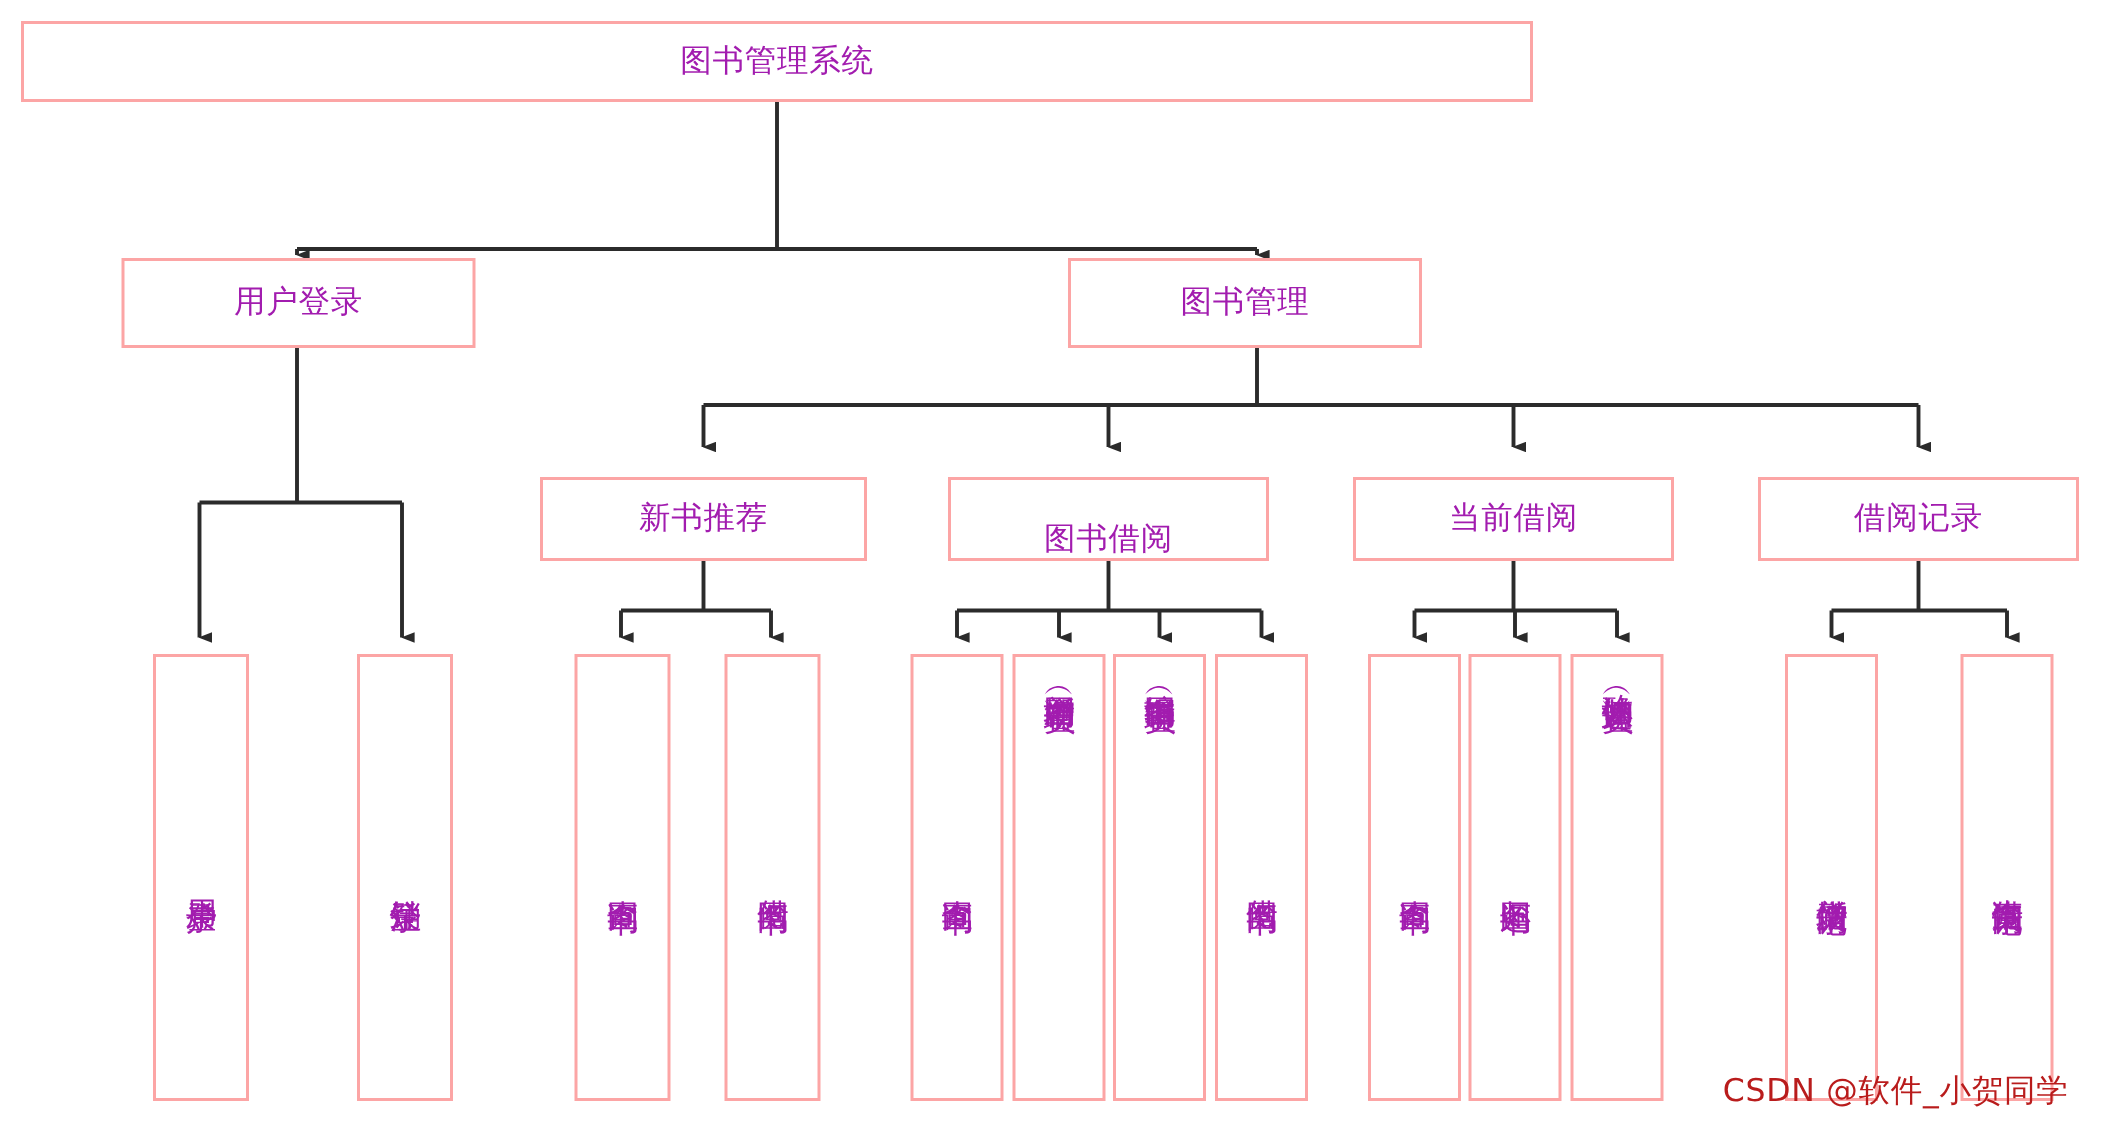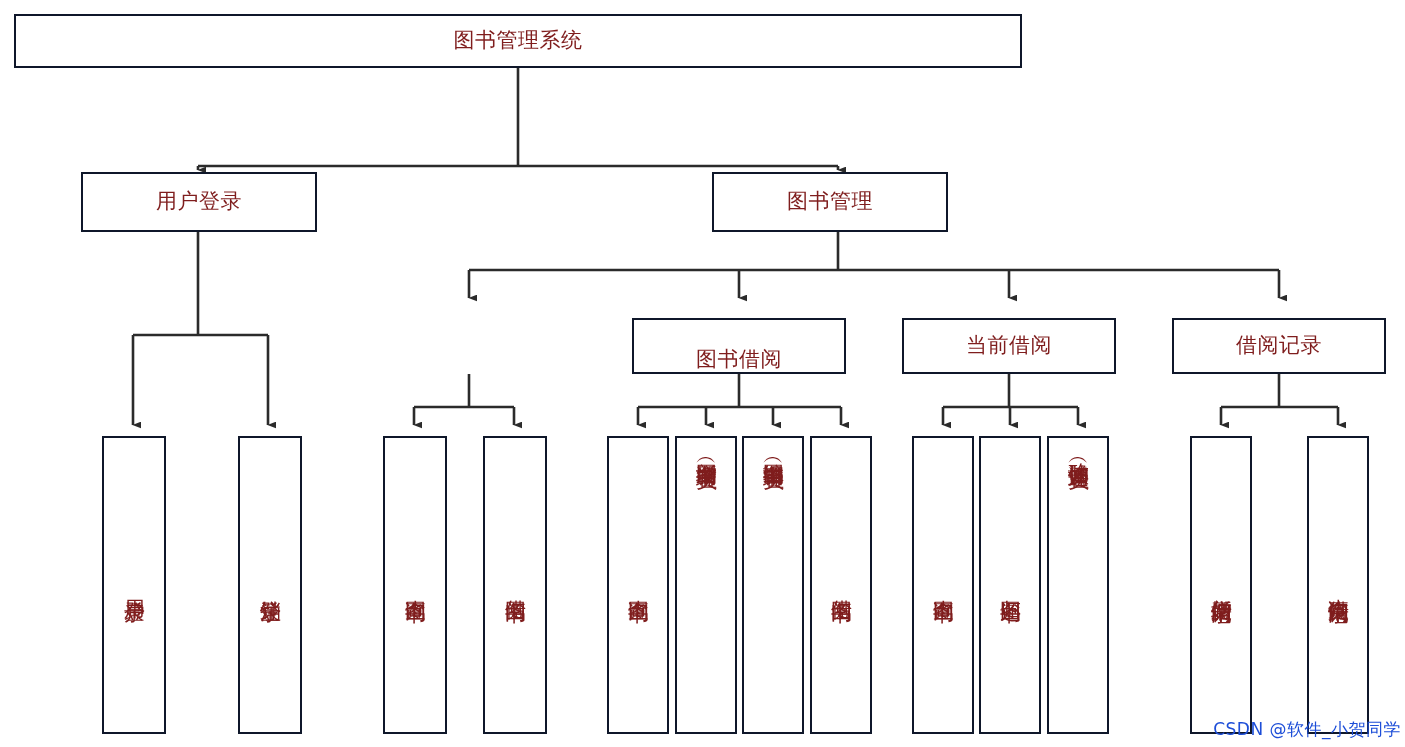--- a/index.html
+++ b/index.html
@@ -21,26 +21,26 @@
     position: absolute;
     left: 0;
     top: 0;
     width: 1405px;
     height: 747px;
     pointer-events: none;
   }
   .node {
     position: absolute;
     box-sizing: border-box;
-    border: 2px solid #0f172a;
+    border: 2px solid #fca5a5;
     background: #ffffff;
     display: flex;
     align-items: center;
     justify-content: center;
-    color: #7f1d1d;
+    color: #a21caf;
   }
   .node-h .node-label {
     font-size: 21px;
     line-height: 1.2;
     letter-spacing: 0.5px;
     white-space: nowrap;
   }
   .node-v {
     align-items: flex-start;
     justify-content: center;
@@ -53,24 +53,24 @@
     line-height: 1.18;
     letter-spacing: 1px;
     white-space: nowrap;
   }
   .node-v.vcenter {
     align-items: center;
     padding-top: 0;
   }
   #watermark {
     position: absolute;
-    right: 4px;
+    right: 26px;
     bottom: 6px;
-    font-size: 17px;
-    color: #1d4ed8;
+    font-size: 21px;
+    color: #b91c1c;
     white-space: nowrap;
     letter-spacing: 0.5px;
   }
 </style>
 </head>
 <body>
 
 <div id="diagram-canvas">
 
   <svg class="connectors" viewBox="0 0 1405 747" xmlns="http://www.w3.org/2000/svg">
@@ -129,20 +129,23 @@
     <span class="node-label">图书管理系统</span>
   </div>
 
   <div class="node node-h" style="left:81px; top:172px; width:236px; height:60px;">
     <span class="node-label">用户登录</span>
   </div>
   <div class="node node-h" style="left:712px; top:172px; width:236px; height:60px;text-align:right;">
     <span class="node-label">图书管理</span>
   </div>
 
+  <div class="node node-h" style="left:360px; top:318px; width:218px; height:56px;">
+    <span class="node-label">新书推荐</span>
+  </div>
   <div class="node node-h" style="left:632px; top:318px; width:214px; height:56px;align-items:flex-end;">
     <span class="node-label">图书借阅</span>
   </div>
   <div class="node node-h" style="left:1172px; top:318px; width:214px; height:56px;">
     <span class="node-label">借阅记录</span>
   </div>
   <div class="node node-h" style="left:902px; top:318px; width:214px; height:56px;">
     <span class="node-label">当前借阅</span>
   </div>
 

